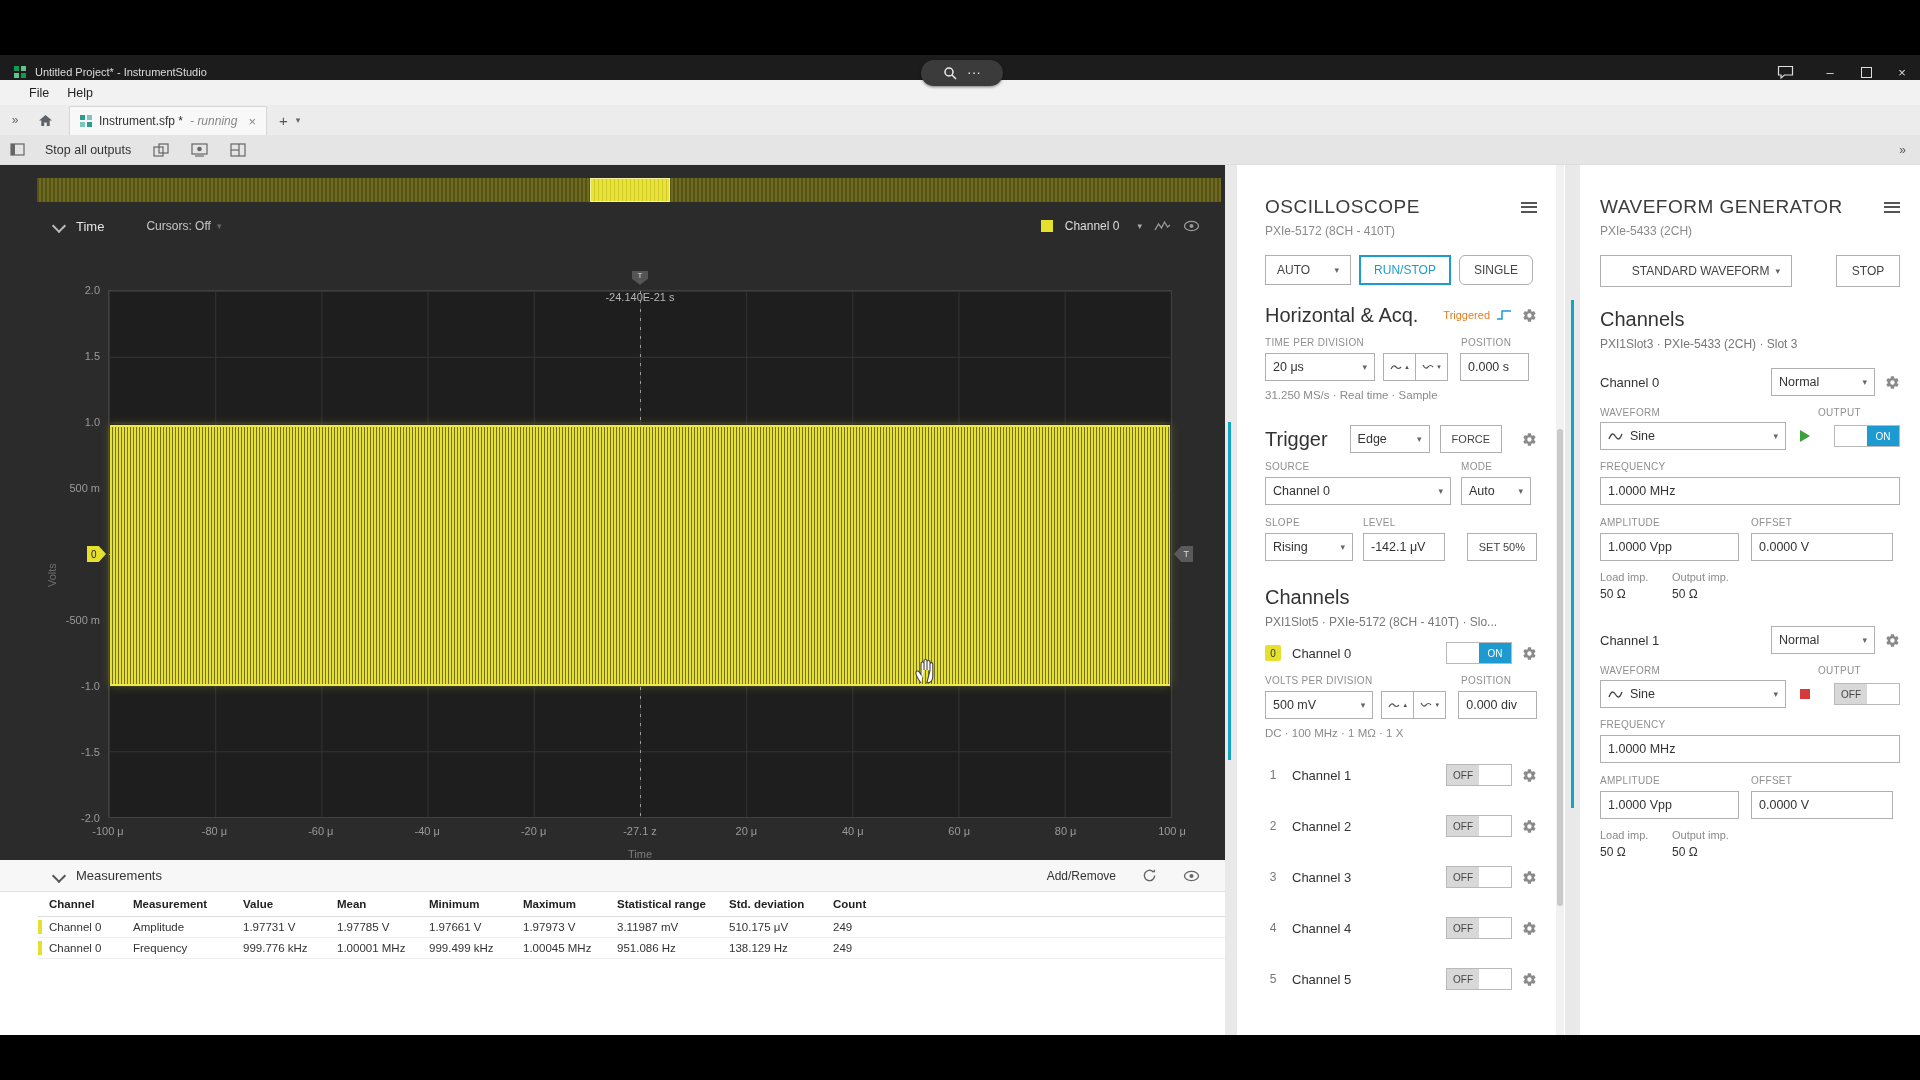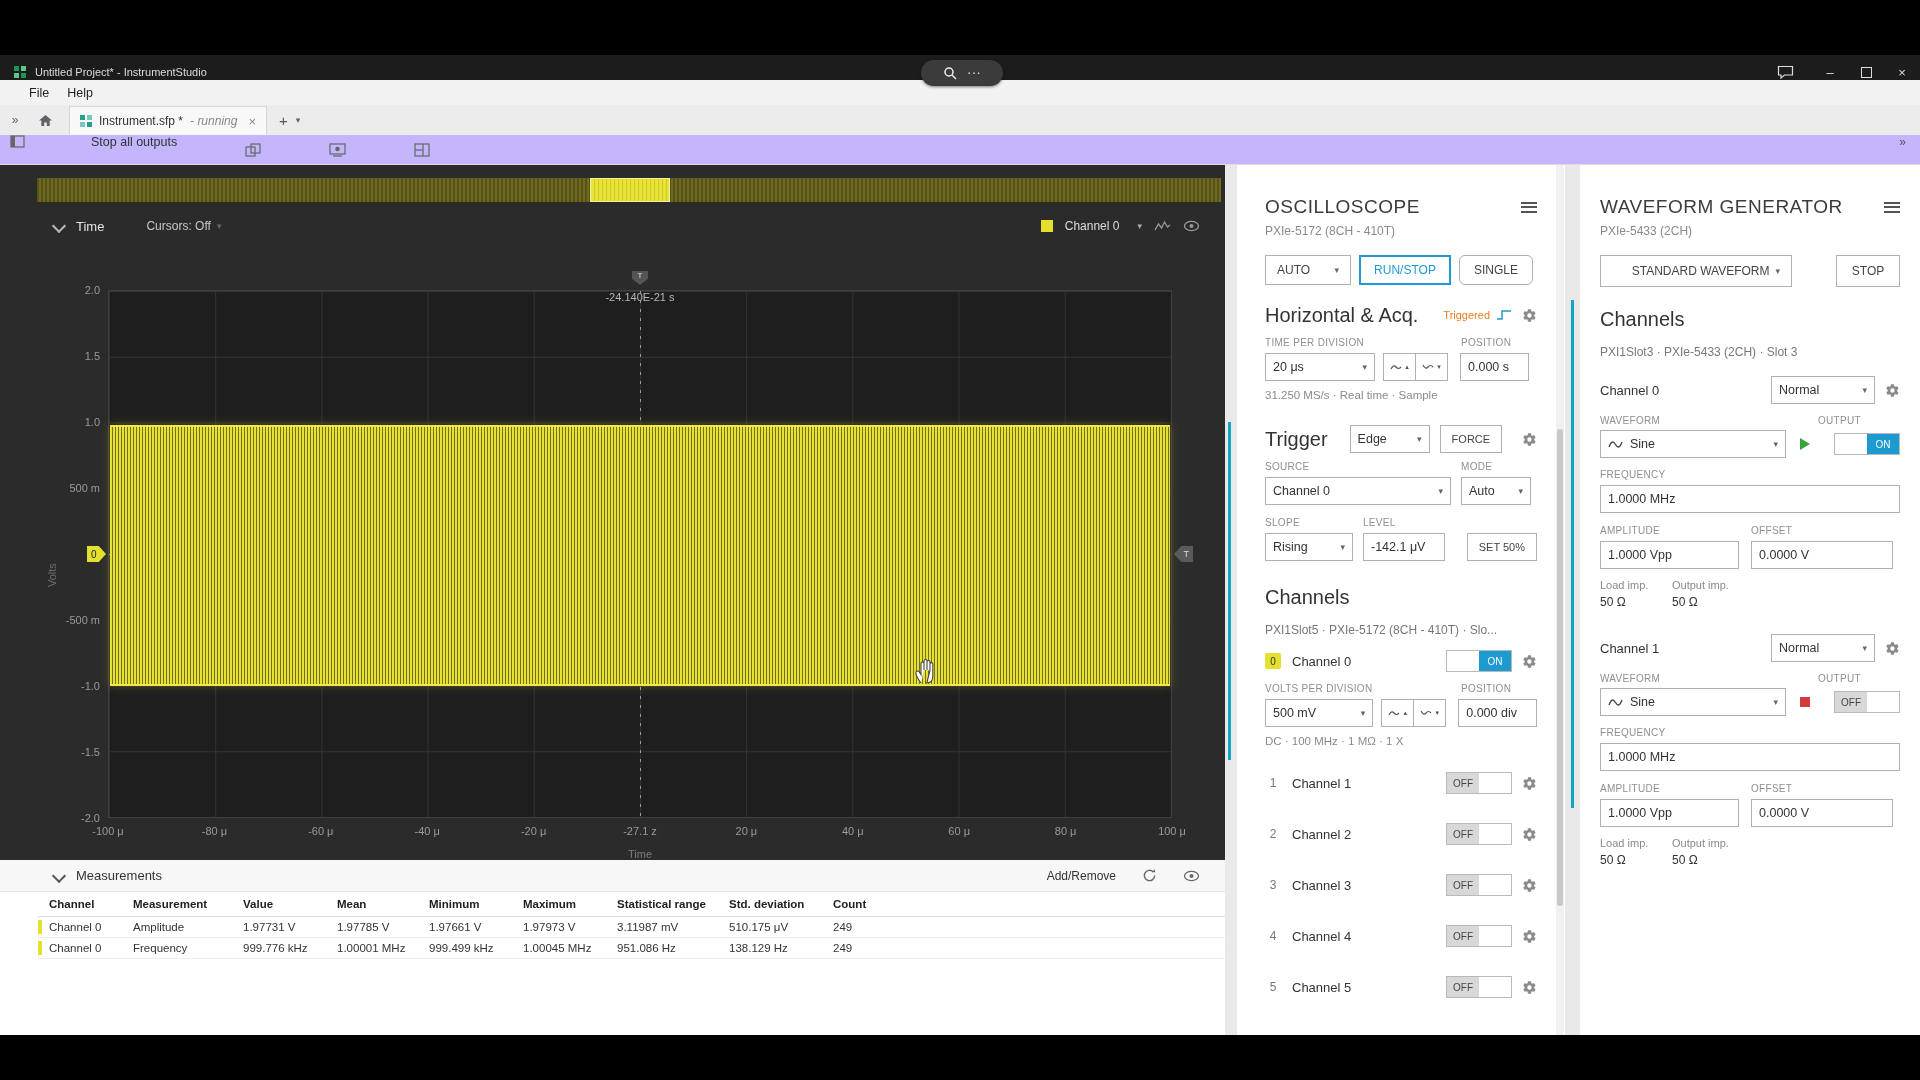--- a/index.html
+++ b/index.html
@@ -18,21 +18,21 @@
   .menubar{left:0;top:80px;width:1920px;height:25px;background:#f2f2f2;display:flex;align-items:center;padding-left:20px;box-sizing:border-box;font-size:12.5px;color:#222;}
   .menubar .mi{padding:0 9px;}
   .tabbar{left:0;top:105px;width:1920px;height:30px;background:#ececec;display:flex;align-items:center;box-sizing:border-box;}
   .tab-over{width:30px;text-align:center;color:#666;font-size:12px;}
   .tab{height:29px;display:flex;align-items:center;background:#f8f8f8;border:1px solid #d6d6d6;border-bottom:none;padding:0 10px;gap:7px;margin-left:16px;box-sizing:border-box;align-self:flex-end;}
   .tab-label{font-size:12px;color:#333;}
   .tab-status{font-size:12px;color:#888;font-style:italic;}
   .tab-close{color:#888;font-size:13px;margin-left:4px;}
   .newtab{margin-left:12px;color:#555;font-size:15px;}
   .tab-caret{color:#666;font-size:9px;margin-left:8px;}
-  .toolbar{left:0;top:135px;width:1920px;height:30px;background:#c4b5fd;border-bottom:1px solid #dcdcdc;display:flex;box-sizing:border-box;gap:46px;}
+  .toolbar{left:0;top:135px;width:1920px;height:30px;background:#e5e5e5;border-bottom:1px solid #dcdcdc;display:flex;align-items:center;box-sizing:border-box;}
   .stop-all{margin-left:20px;font-size:12.5px;color:#333;}
   .tbi{margin-left:22px;display:flex;align-items:center;}
   .tb-spacer{flex:1;}
   .overflow-r{margin-right:14px;color:#555;font-size:12px;}
   
   .scope{left:0;top:165px;width:1225px;height:870px;background:#2b2b2b;}
   .ovbar{position:absolute;left:37px;top:13px;width:1184px;height:24px;background:repeating-linear-gradient(90deg,#55521a 0 2px,#6e6a1e 2px 4px);}
   .ovwin{position:absolute;left:46.7%;width:6.8%;top:0;bottom:0;background:repeating-linear-gradient(90deg,#e8e335 0 3px,#cfc92c 3px 4px);border:1px solid #f3f0a0;box-sizing:border-box;}
   .scope-head{position:absolute;left:0;top:45px;width:100%;height:32px;display:flex;align-items:center;padding:0 25px 0 54px;box-sizing:border-box;color:#ccc;}
   .chev{width:8px;height:8px;border-left:2px solid #bbb;border-bottom:2px solid #bbb;transform:rotate(-45deg);display:inline-block;}
@@ -90,21 +90,21 @@
   .lblrow{display:grid;grid-template-columns:196px 1fr;margin-top:12px;height:12px;}
   .lbl{font-size:10px;color:#8f8f8f;letter-spacing:.3px;white-space:nowrap;}
   .ctlrow{display:flex;margin-top:4px;align-items:center;}
   .dd{height:28px;border:1px solid #b0b0b0;background:#fff;display:flex;align-items:center;justify-content:space-between;padding:0 7px;font-size:12.5px;color:#333;box-sizing:border-box;}
   .input{height:28px;border:1px solid #b0b0b0;background:#fff;display:flex;align-items:center;padding:0 7px;font-size:12.5px;color:#333;box-sizing:border-box;}
   .adjust{display:flex;margin-left:8px;}
   .adj-btn{width:33px;height:28px;border:1px solid #b0b0b0;background:#fff;display:flex;align-items:center;justify-content:center;gap:2px;box-sizing:border-box;}
   .adj-btn+.adj-btn{margin-left:-1px;}
   .adj-car{font-size:7px;color:#555;}
   .info-line{font-size:11.5px;color:#8a8a8a;margin-top:8px;height:14px;white-space:nowrap;}
-  .devpath{font-size:12px;color:#777;margin-top:16px;height:14px;white-space:nowrap;overflow:hidden;}
+  .devpath{font-size:12px;color:#777;margin-top:8px;height:14px;white-space:nowrap;overflow:hidden;}
   .chrow{display:flex;align-items:center;margin-top:12px;height:24px;}
   .chrow.list{margin-top:22px;}
   .chrow.list2{margin-top:27px;}
   .badge{width:16px;height:16px;background:#e5e02e;border-radius:2px;display:flex;align-items:center;justify-content:center;font-size:10px;color:#333;}
   .cidx{width:16px;text-align:center;font-size:12px;color:#777;}
   .chname{font-size:13px;color:#333;margin-left:11px;}
   .tgl{width:66px;height:22px;border:1px solid #b9b9b9;display:flex;box-sizing:border-box;margin-left:auto;}
   .tgl .half{flex:1;display:flex;align-items:center;justify-content:center;font-size:10px;}
   .tgl.on .a{background:#fff;}
   .tgl.on .b{background:#1d9bd1;color:#fff;}

